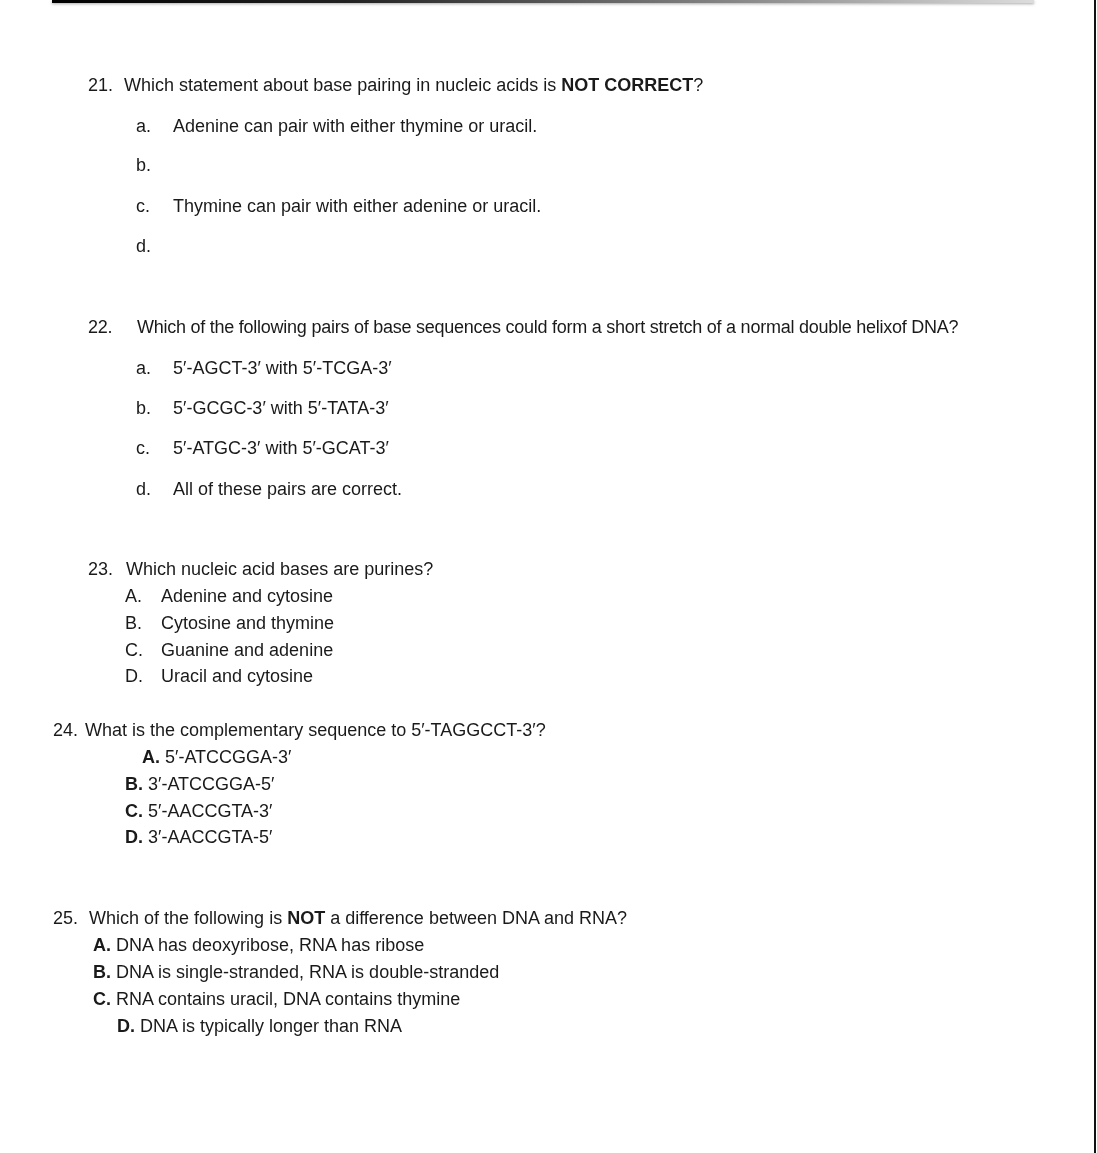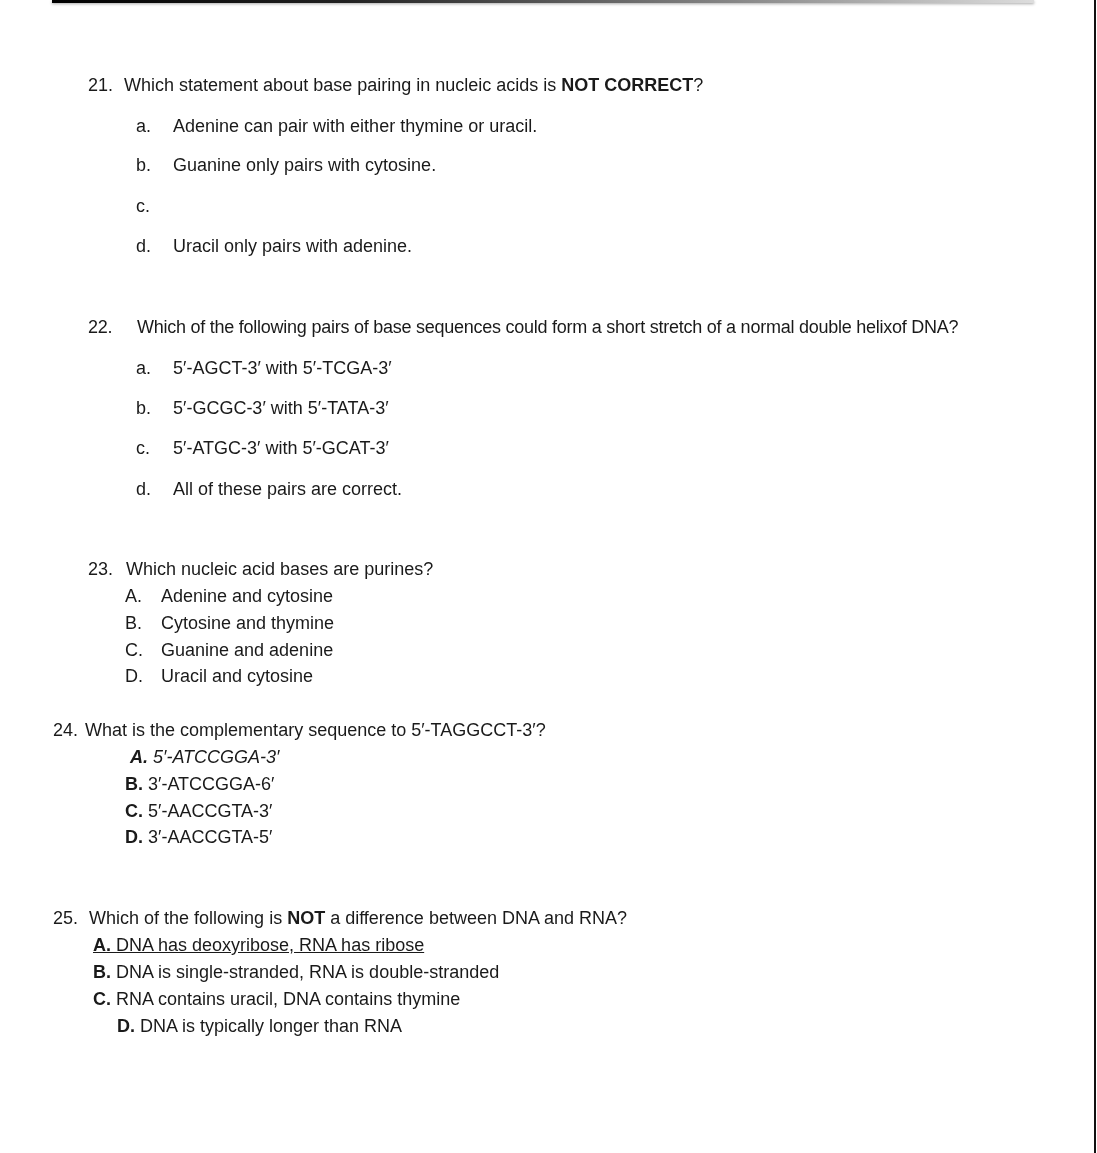--- a/index.html
+++ b/index.html
@@ -74,28 +74,27 @@
   <div class="stem" style="left:88px; top:74px;">
     <span class="num">21.</span>
     <span style="margin-left:6px;">Which statement about base pairing in nucleic acids is </span><b>NOT CORRECT</b><span>?</span>
   </div>
   <div class="option" style="left:136px; top:115px; width:600px; height:22px;">
     <span class="letter">a.</span>
     <span class="text" style="left:37px;">Adenine can pair with either thymine or uracil.</span>
   </div>
   <div class="option" style="left:136px; top:154px; width:600px; height:22px;">
     <span class="letter">b.</span>
-    <span class="text" style="left:37px;">Guanine only pairs with cytosine.</span>
   </div>
   <div class="option" style="left:136px; top:195px; width:600px; height:22px;">
     <span class="letter">c.</span>
+    <span class="text" style="left:37px;">Thymine can pair with either adenine or uracil.</span>
   </div>
   <div class="option" style="left:136px; top:235px; width:600px; height:22px;">
     <span class="letter">d.</span>
-    <span class="text" style="left:37px;">Uracil only pairs with adenine.</span>
   </div>
 </div>
 
 <div class="question">
   <div class="stem" style="left:88px; top:316px; letter-spacing:-0.25px;">
     <span class="num">22.</span>
     <span style="margin-left:20px;">Which of the following pairs of base sequences could form a short stretch of a normal double helixof DNA?</span>
   </div>
   <div class="option" style="left:136px; top:357px; width:600px; height:22px;">
     <span class="letter">a.</span>
@@ -136,44 +135,44 @@
     <span class="letter">D.</span>
     <span class="text" style="left:36px;">Uracil and cytosine</span>
   </div>
 </div>
 
 <div class="question">
   <div class="stem" style="left:53px; top:719px;">
     <span class="num">24.</span>
     <span style="margin-left:2px;margin-top:19px;">What is the complementary sequence to 5′-TAGGCCT-3′?</span>
   </div>
-  <div class="option" style="left:130px; top:746px; width:500px; height:22px;font-style:italic;">
+  <div class="option" style="left:142px; top:746px; width:500px; height:22px;">
     <span class="inline-letter">A. </span>
     <span class="inline-text">5′-ATCCGGA-3′</span>
   </div>
   <div class="option" style="left:125px; top:773px; width:500px; height:22px;">
     <span class="inline-letter">B. </span>
-    <span class="inline-text">3′-ATCCGGA-6′</span>
+    <span class="inline-text">3′-ATCCGGA-5′</span>
   </div>
   <div class="option" style="left:125px; top:800px; width:500px; height:22px;">
     <span class="inline-letter">C. </span>
     <span class="inline-text">5′-AACCGTA-3′</span>
   </div>
   <div class="option" style="left:125px; top:826px; width:500px; height:22px;">
     <span class="inline-letter">D. </span>
     <span class="inline-text">3′-AACCGTA-5′</span>
   </div>
 </div>
 
 <div class="question">
   <div class="stem" style="left:53px; top:907px;">
     <span class="num">25.</span>
     <span style="margin-left:6px;">Which of the following is </span><b>NOT</b><span> a difference between DNA and RNA?</span>
   </div>
-  <div class="option" style="left:93px; top:934px; width:600px; height:22px;text-decoration:underline;">
+  <div class="option" style="left:93px; top:934px; width:600px; height:22px;">
     <span class="inline-letter">A. </span>
     <span class="inline-text">DNA has deoxyribose, RNA has ribose</span>
   </div>
   <div class="option" style="left:93px; top:961px; width:600px; height:22px;">
     <span class="inline-letter">B. </span>
     <span class="inline-text">DNA is single-stranded, RNA is double-stranded</span>
   </div>
   <div class="option" style="left:93px; top:988px; width:600px; height:22px;">
     <span class="inline-letter">C. </span>
     <span class="inline-text">RNA contains uracil, DNA contains thymine</span>

